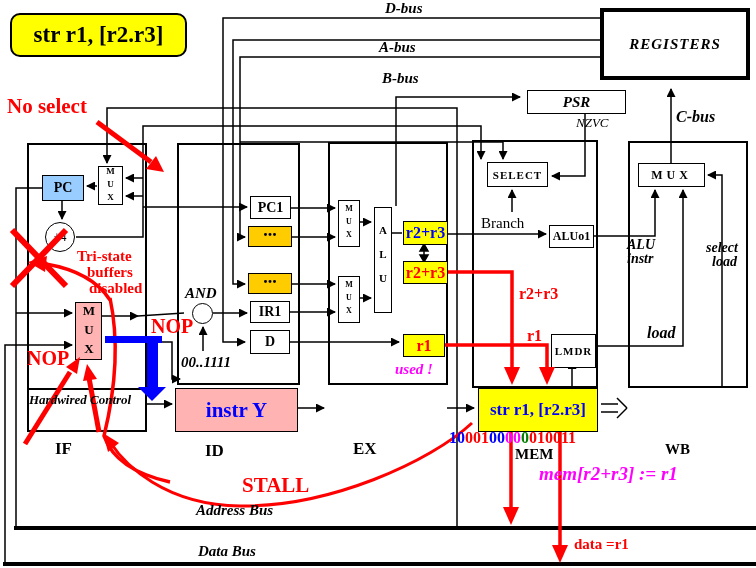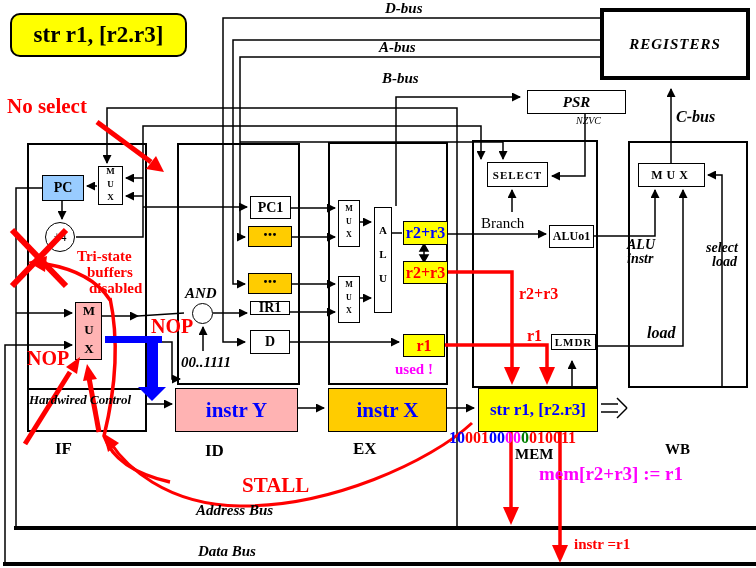--- a/index.html
+++ b/index.html
@@ -8,21 +8,21 @@
   svg.layer{position:absolute;left:0;top:0;pointer-events:none;}
   .box{position:absolute;border:1.5px solid #000;background:#fff;display:flex;
        align-items:center;justify-content:center;font-weight:bold;box-sizing:border-box;}
   .container{position:absolute;border:2px solid #000;background:transparent;box-sizing:border-box;}
   .vtext{writing-mode:vertical-rl;text-orientation:upright;}
   .lbl{position:absolute;white-space:nowrap;}
   .it{font-style:italic;}
   .b{font-weight:bold;}
   .red{color:#ff0000;}
   .blue{color:#0000ff;}
-  .mag{color:#ff00ff;}
+  .mag{color:#ff00ff;font-style:italic;}
   .busline{position:absolute;background:#000;}
   #binary{position:absolute;left:449px;top:429px;display:flex;gap:0;
           font-weight:bold;font-size:16px;}
 </style>
 </head>
 <body>
 
 <div id="canvas">
 
   <svg class="layer" width="756" height="568">
@@ -103,39 +103,38 @@
   <div class="box it" style="left:600px;top:8px;width:150px;height:72px;border-width:4px;font-size:15px;letter-spacing:1px;">REGISTERS</div>
 
   <div class="box" style="left:42px;top:175px;width:42px;height:26px;background:#99ccff;font-size:14px;">PC</div>
   <div class="box vtext" style="left:98px;top:166px;width:25px;height:39px;font-size:9px;letter-spacing:3px;">MUX</div>
   <div class="box" style="left:45px;top:222px;width:30px;height:30px;border-radius:50%;font-size:12px;font-weight:normal;">+4</div>
   <div class="box vtext" style="left:75px;top:302px;width:27px;height:58px;background:#ffb3b3;font-size:13px;letter-spacing:4px;">MUX</div>
 
   <div class="box" style="left:250px;top:196px;width:41px;height:23px;font-size:14px;">PC1</div>
   <div class="box" style="left:248px;top:226px;width:44px;height:21px;background:#ffcc00;font-size:18px;line-height:6px;align-items:flex-start;">...</div>
   <div class="box" style="left:248px;top:273px;width:44px;height:21px;background:#ffcc00;font-size:18px;line-height:6px;align-items:flex-start;">...</div>
-  <div class="box" style="left:250px;top:301px;width:40px;height:14px;font-size:14px;">IR1</div>
+  <div class="box" style="left:250px;top:301px;width:40px;height:22px;font-size:14px;">IR1</div>
   <div class="box" style="left:250px;top:330px;width:40px;height:24px;font-size:14px;">D</div>
   <div class="box" style="left:192px;top:303px;width:21px;height:21px;border-radius:50%;"></div>
 
   <div class="box vtext" style="left:338px;top:200px;width:22px;height:47px;font-size:8px;letter-spacing:4px;">MUX</div>
   <div class="box vtext" style="left:338px;top:276px;width:22px;height:47px;font-size:8px;letter-spacing:4px;">MUX</div>
   <div class="box vtext" style="left:374px;top:207px;width:18px;height:106px;font-size:11px;letter-spacing:12px;">ALU</div>
   <div class="box blue" style="left:403px;top:221px;width:45px;height:24px;background:#ffff00;font-size:16px;">r2+r3</div>
   <div class="box red" style="left:403px;top:261px;width:45px;height:23px;background:#ffff00;font-size:16px;">r2+r3</div>
   <div class="box red" style="left:403px;top:334px;width:42px;height:23px;background:#ffff00;font-size:16px;">r1</div>
 
   <div class="box" style="left:487px;top:162px;width:61px;height:25px;font-size:11px;letter-spacing:1px;">SELECT</div>
   <div class="box" style="left:549px;top:225px;width:45px;height:23px;font-size:12px;">ALUo1</div>
 
   <div class="box" style="left:638px;top:163px;width:67px;height:24px;font-size:12px;letter-spacing:4px;">MUX</div>
-  <div class="box" style="left:551px;top:334px;width:45px;height:16px;font-size:11px;letter-spacing:1px;">LMDR</div>
+  <div class="box" style="left:551px;top:334px;width:45px;height:34px;font-size:11px;letter-spacing:1px;">LMDR</div>
 
   <div class="box blue" style="left:175px;top:388px;width:123px;height:44px;background:#ffb3b3;font-size:21px;">instr Y</div>
-  <div class="box blue" style="left:328px;top:388px;width:119px;height:44px;background:#ffcc00;font-size:21px;">instr X</div>
   <div class="box blue" style="left:478px;top:388px;width:120px;height:44px;background:#ffff00;font-size:17px;">str r1, [r2.r3]</div>
 
   <svg class="layer" width="756" height="568">
     <g stroke="#ff0000" fill="none">
       <line x1="97" y1="122" x2="151" y2="162" stroke-width="5"></line>
       <polygon points="164,172 146,169 156,156" fill="#ff0000" stroke="none"></polygon>
       <line x1="12" y1="230" x2="66" y2="286" stroke-width="6"></line>
       <line x1="66" y1="230" x2="12" y2="286" stroke-width="6"></line>
       <path d="M110,300 Q92,272 46,264" stroke-width="3.5"></path>
       <polygon points="28,262 47,256 45,272" fill="#ff0000" stroke="none"></polygon>
@@ -178,21 +177,21 @@
   <div class="lbl b" style="left:515px;top:446px;font-size:15px;">MEM</div>
   <div class="lbl b" style="left:665px;top:433px;font-size:15px;margin-top:8px;">WB</div>
 
   <div class="lbl mag b" style="left:395px;top:361px;font-size:15px;">used !</div>
   <div class="lbl" style="left:481px;top:215px;font-size:15px;">Branch</div>
 
   <div class="lbl it b" style="left:385px;top:0px;font-size:15px;">D-bus</div>
   <div class="lbl it b" style="left:382px;top:22px;font-size:15px;margin-top:48px;">B-bus</div>
   <div class="lbl it b" style="left:379px;top:39px;font-size:15px;">A-bus</div>
   <div class="lbl it b" style="left:676px;top:108px;font-size:16px;">C-bus</div>
-  <div class="lbl it" style="left:576px;top:115px;font-size:10px;">NZVC</div>
+  <div class="lbl it" style="left:576px;top:115px;font-size:13px;">NZVC</div>
 
   <div class="lbl it b" style="left:627px;top:238px;font-size:14px;line-height:14px;">ALU</div>
   <div class="lbl it b" style="left:627px;top:252px;font-size:14px;line-height:14px;">instr</div>
   <div class="lbl it b" style="left:706px;top:241px;font-size:14px;line-height:14px;">select</div>
   <div class="lbl it b" style="left:712px;top:255px;font-size:14px;line-height:14px;">load</div>
   <div class="lbl it b" style="left:647px;top:324px;font-size:16px;">load</div>
 
   <div class="lbl red b" style="left:519px;top:285px;font-size:16px;">r2+r3</div>
   <div class="lbl red b" style="left:527px;top:327px;font-size:16px;">r1</div>
 
@@ -203,15 +202,15 @@
     <span style="color: rgb(255, 0, 255);">00</span>
     <span style="color: rgb(0, 128, 0);">0</span>
     <span style="color: rgb(255, 0, 0);">010</span>
     <span style="color: rgb(255, 0, 0);">011</span>
   </div>
 
   <div class="lbl red b" style="left:242px;top:473px;font-size:21px;">STALL</div>
   <div class="lbl mag b" style="left:539px;top:463px;font-size:19px;">mem[r2+r3] := r1</div>
   <div class="lbl it b" style="left:196px;top:502px;font-size:15px;">Address Bus</div>
   <div class="lbl it b" style="left:198px;top:543px;font-size:15px;">Data Bus</div>
-  <div class="lbl red b" style="left:574px;top:536px;font-size:15px;">instr =r1</div>
+  <div class="lbl red b" style="left:574px;top:536px;font-size:15px;">data =r1</div>
 
 </div>
 
 </body></html>

